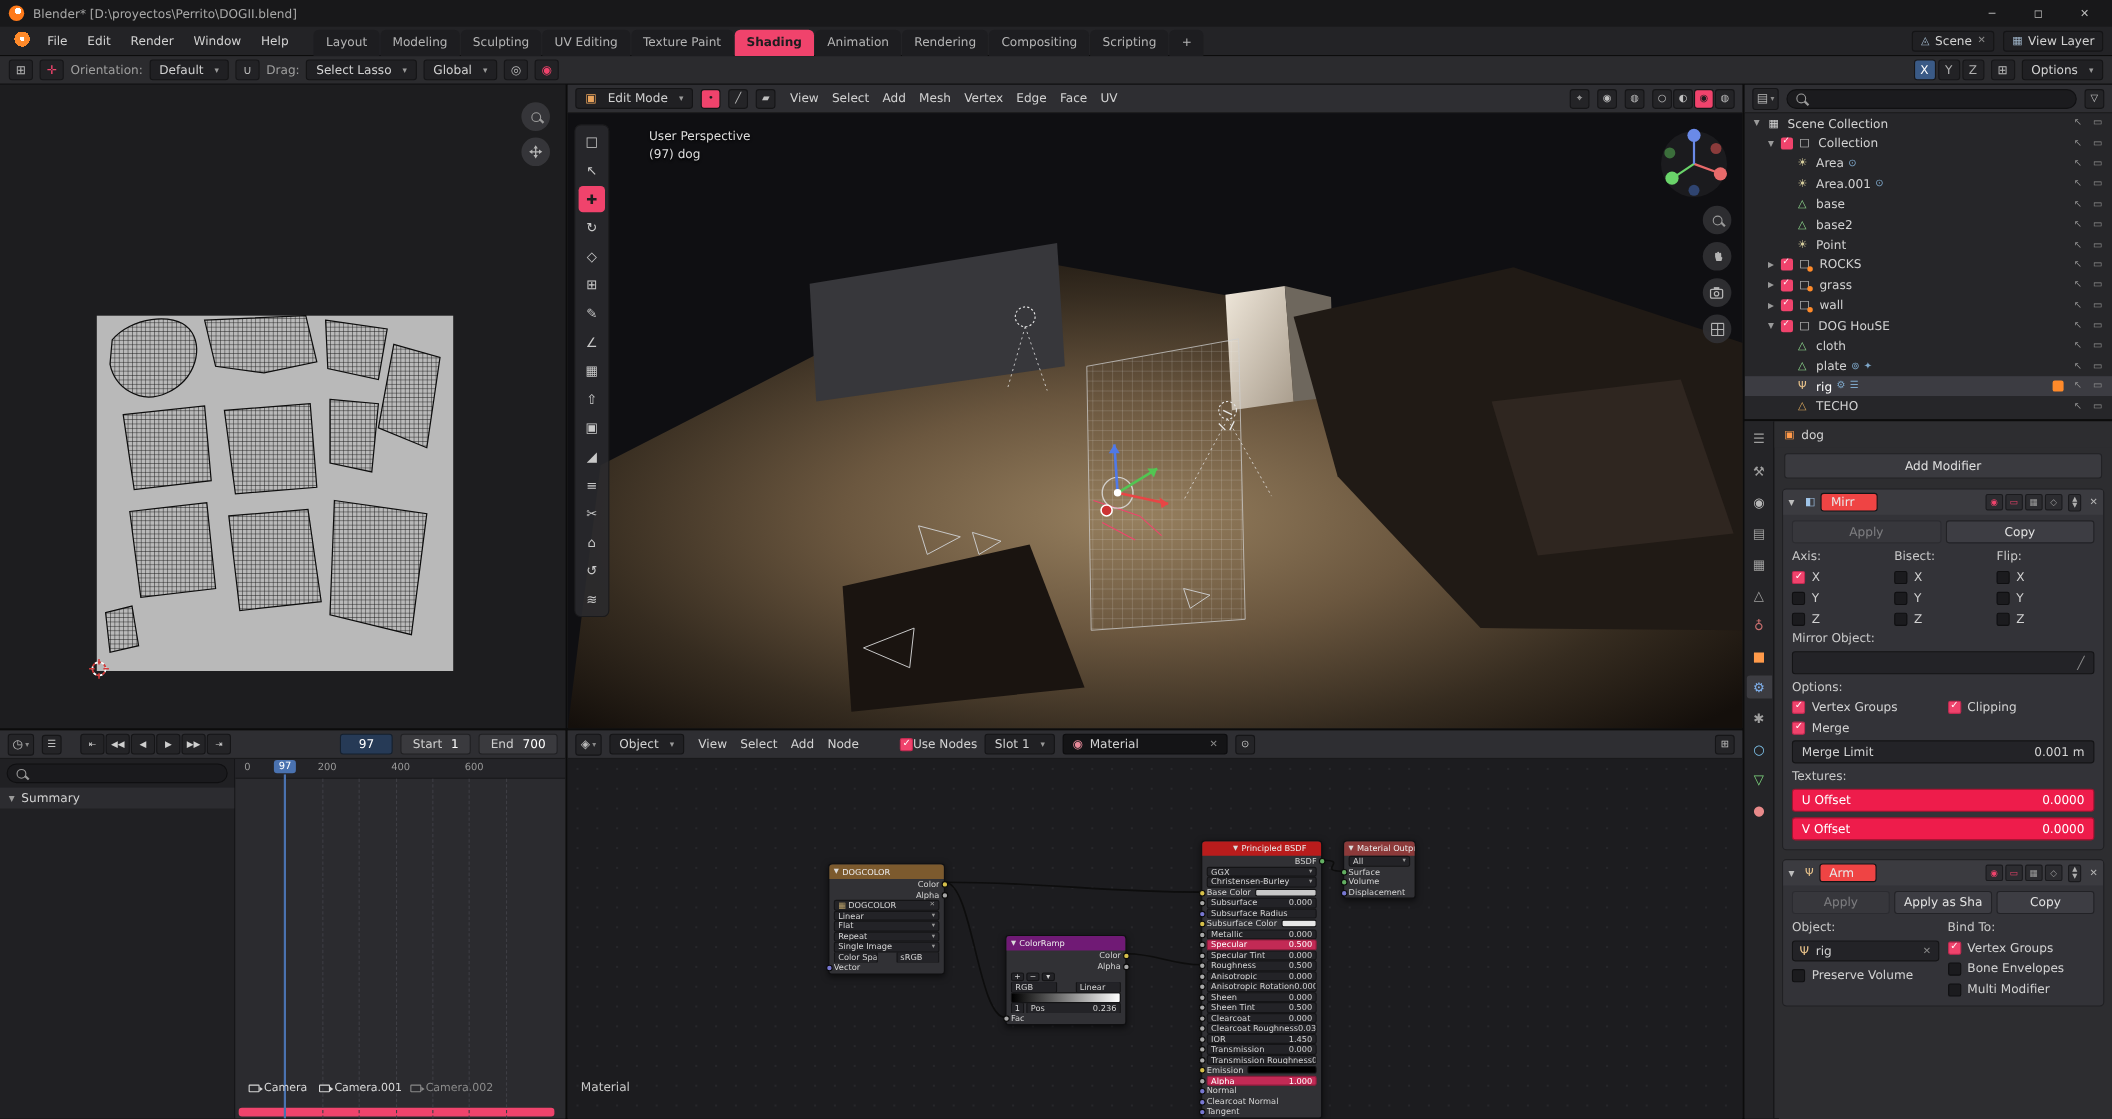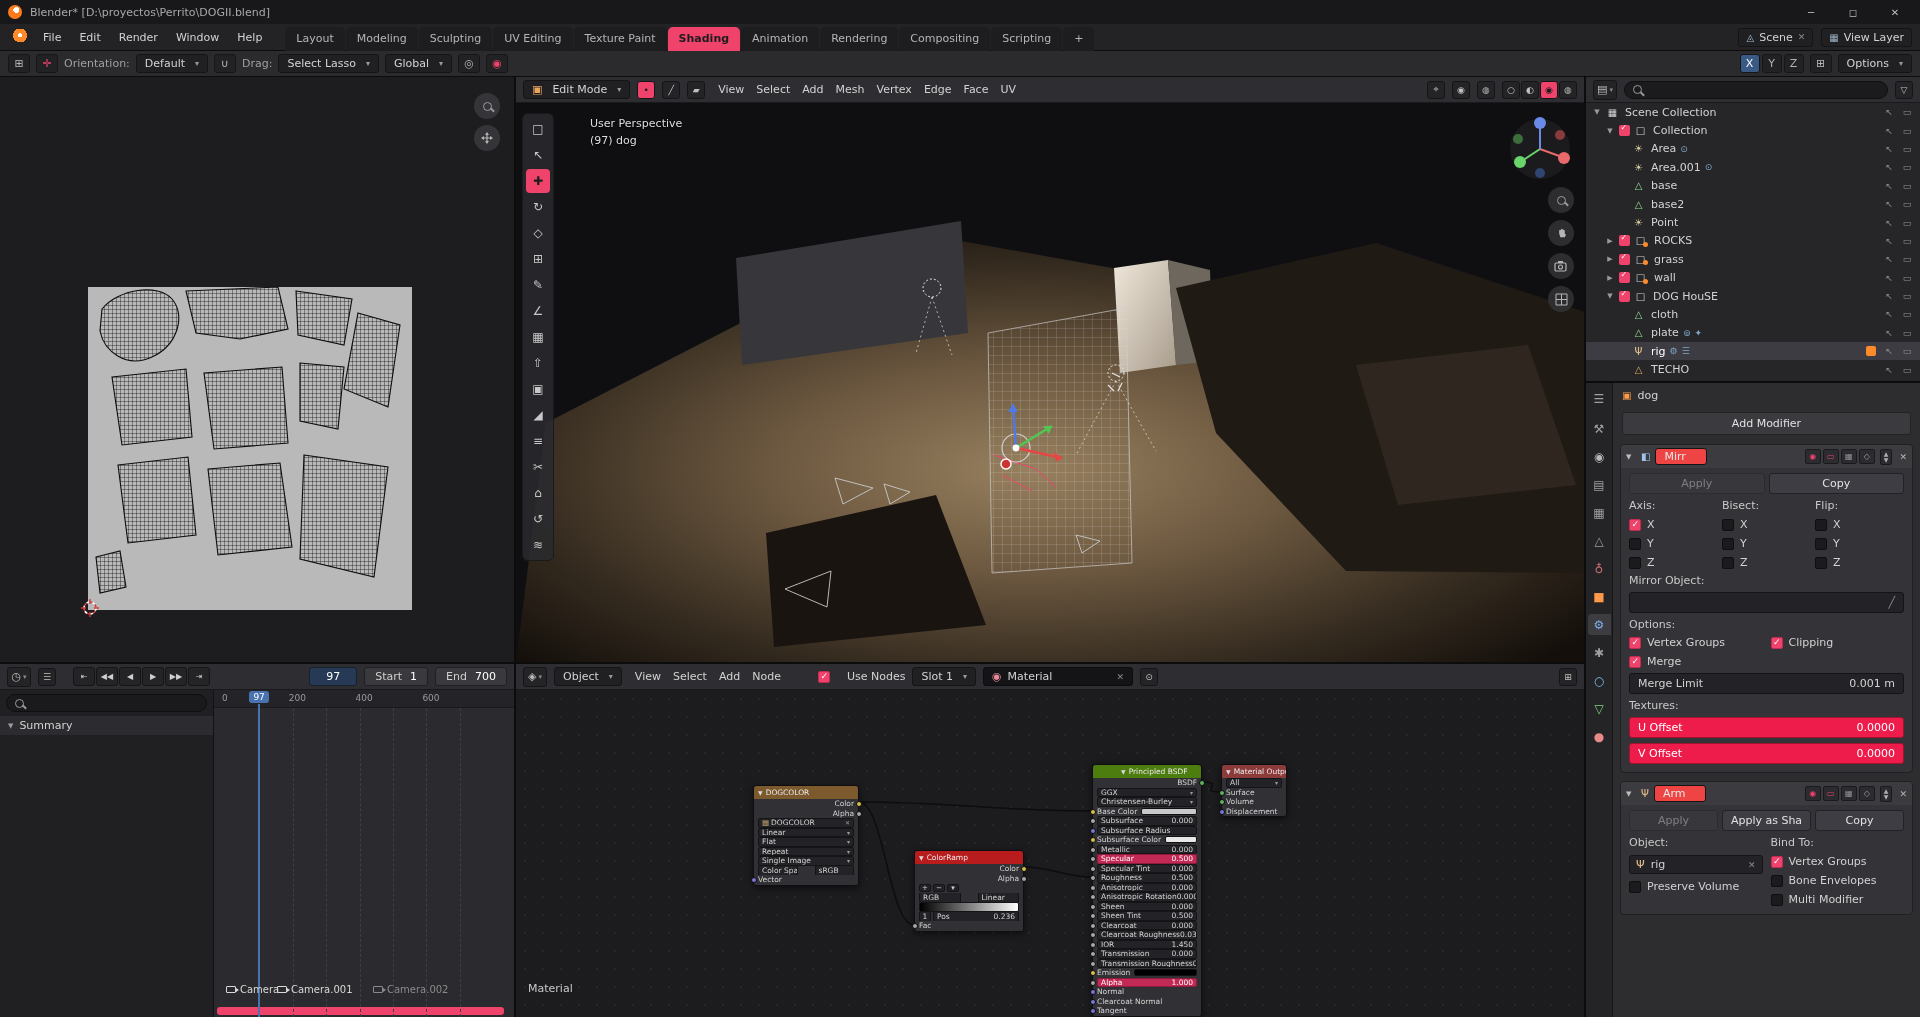--- a/index.html
+++ b/index.html
@@ -74,21 +74,21 @@
 .phchip{position:absolute;top:1px;transform:translateX(-9px);background:#4a72b0;color:#fff;font-size:9px;border-radius:3px;padding:1px 4px;}
 .cammark{position:absolute;bottom:22px;display:flex;align-items:center;gap:4px;font-size:10px;color:#d8d8d8;}
 .cammark.dim{color:#8a8a8a;}
 .camic{width:10px;height:7px;border:1px solid currentColor;border-radius:1px;position:relative;}
 .camic::after{content:"";position:absolute;right:-4px;top:1px;border-left:3px solid currentColor;border-top:2px solid transparent;border-bottom:2px solid transparent;}
 .pinkbar{position:absolute;left:3px;right:10px;bottom:2px;height:8px;background:#f0436c;border-radius:3px;}
 .mag{width:9px;height:9px;border:1.5px solid #9a9a9a;border-radius:50%;position:relative;flex:0 0 9px;}
 .mag::after{content:"";position:absolute;width:5px;height:1.5px;background:#9a9a9a;transform:rotate(45deg);right:-4px;bottom:-1px;}
 
 #sh-region{flex:1;}
-.cbw{display:flex;align-items:center;gap:17px;padding-left:24px;}
+.cbw{display:flex;align-items:center;gap:0;padding-left:24px;}
 .cbx{width:12px;height:12px;border-radius:2px;background:#1b1b1e;border:1px solid #101012;position:relative;}
 .cbw.checked .cbx{background:#f0436c;border-color:#c22a52;}
 .cbw.checked .cbx::after{content:"✓";position:absolute;left:1.5px;top:-1px;color:#fff;font-size:9px;}
 .matfield{display:flex;align-items:center;gap:6px;background:#141416;border:1px solid #0c0c0e;border-radius:3px;padding:2px 8px;min-width:150px;}
 .shader-canvas{position:absolute;inset:26px 0 0 0;background:#1c1c1f;background-image:radial-gradient(#27272b 1px,transparent 1.3px);background-size:18px 18px;}
 #wire-svg{position:absolute;inset:0;width:100%;height:100%;}
 #wire-svg path{fill:none;stroke:#0d0d0d;stroke-width:1.5px;}
 .shstatus{position:absolute;left:12px;bottom:22px;color:#c8c8c8;font-size:11px;}
 
 .node{position:absolute;background:#313135;border:1px solid #0f0f11;border-radius:3px;box-shadow:0 2px 6px rgba(0,0,0,.55);font-size:7.5px;color:#d4d4d4;z-index:2;}
@@ -336,21 +336,21 @@
             <div class="vdash" style="left: 145.6px;"></div>
             <div class="vdash" style="left: 179px;"></div>
             <div class="vdash" style="left: 212.4px;"></div>
             <div class="vdash" style="left: 245.8px;"></div>
             <div class="phline" style="left: 44.398px;"></div>
             <div class="phchip" style="left: 44.398px;">97</div>
             <div class="cammark" style="left: 12px;">
               <span class="camic"></span>
               <span>Camera</span>
             </div>
-            <div class="cammark" style="left: 63px;">
+            <div class="cammark" style="left: 76px;">
               <span class="camic"></span>
               <span>Camera.001</span>
             </div>
             <div class="cammark dim" style="left: 158.96px;">
               <span class="camic"></span>
               <span>Camera.002</span>
             </div>
           </div>
       </div>
     </div>
@@ -574,21 +574,21 @@
                   <span class="crt">▾</span>
                 </div>
                 <div class="nrow ndual">
                   <span class="half">Color Space</span>
                   <span class="half">sRGB</span>
                 </div>
                 <div class="nrow in">Vector</div>
                 <span class="sock l" style="background: rgb(120, 120, 210); top: 91px;"></span>
               </div>
               <div class="node" style="left: 398px; top: 160px; width: 110px;">
-                <div class="nh" style="background: #b91c1c;">
+                <div class="nh" style="background: #701a75;">
                   <span class="ntri">▼</span>
                   <span>ColorRamp</span>
                 </div>
                 <div class="nrow out">Color</div>
                 <span class="sock r" style="background: rgb(214, 192, 74); top: 15px;"></span>
                 <div class="nrow out">Alpha</div>
                 <span class="sock r" style="background: rgb(168, 168, 168); top: 24.5px;"></span>
                 <div class="nrow ntools">
                   <span class="tbx">+</span>
                   <span class="tbx">−</span>
@@ -603,21 +603,21 @@
                   <span class="idx">1</span>
                   <span class="pospill">
                     <span>Pos</span>
                     <span>0.236</span>
                   </span>
                 </div>
                 <div class="nrow in">Fac</div>
                 <span class="sock l" style="background: rgb(168, 168, 168); top: 72px;"></span>
               </div>
               <div class="node" style="left: 576px; top: 74px; width: 110px;">
-                <div class="nh" style="background: #4d7c0f; padding-left: 28px;">
+                <div class="nh" style="background: #b91c1c; padding-left: 28px;">
                   <span class="ntri">▼</span>
                   <span>Principled BSDF</span>
                 </div>
                 <div class="nrow out">BSDF</div>
                 <span class="sock r" style="background: rgb(99, 176, 99); top: 15px;"></span>
                 <div class="nrow nsel">
                   <span class="f1">GGX</span>
                   <span class="crt">▾</span>
                 </div>
                 <div class="nrow nsel">

